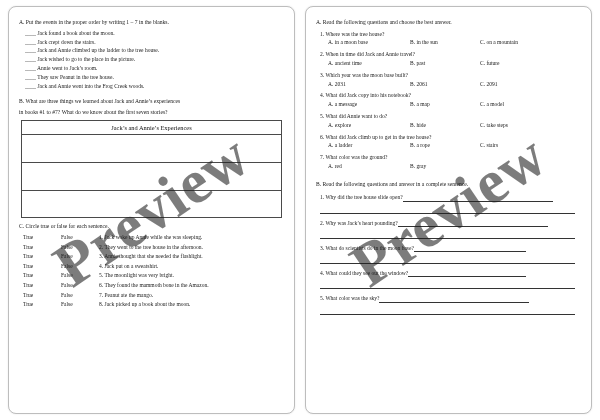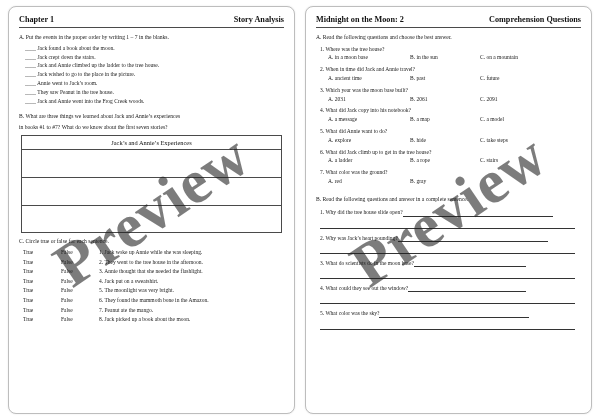--- a/index.html
+++ b/index.html
@@ -155,24 +155,20 @@
     letter-spacing: 1px;
     white-space: nowrap;
   }
 </style>
 </head>
 <body>
 
 <div class="page-wrap">
 
   <div class="sheet">
-    <div class="hdr">
-      <div class="hdr-left">Chapter 1</div>
-      <div class="hdr-right">Story Analysis</div>
-    </div>
 
     <div class="sect">A. Put the events in the proper order by writing 1 – 7 in the blanks.</div>
 
     <div>
       <div class="item">____ Jack found a book about the moon.</div>
       <div class="item">____ Jack crept down the stairs.</div>
       <div class="item">____ Jack and Annie climbed up the ladder to the tree house.</div>
       <div class="item">____ Jack wished to go to the place in the picture.</div>
       <div class="item">____ Annie went to Jack’s room.</div>
       <div class="item">____ They saw Peanut in the tree house.</div>
@@ -219,24 +215,20 @@
         <span class="tf">True</span><span class="tf">False</span><span>8. Jack picked up a book about the moon.</span>
       </div>
     </div>
 
     <div class="watermark">
       <span>Preview</span>
     </div>
   </div>
 
   <div class="sheet">
-    <div class="hdr">
-      <div class="hdr-left">Midnight on the Moon:  2</div>
-      <div class="hdr-right">Comprehension Questions</div>
-    </div>
 
     <div class="sect">A. Read the following questions and choose the best answer.</div>
 
     <div>
       <div>
         <div class="q">1. Where was the tree house?</div>
         <div class="opts"><span class="o1">A. in a moon base</span><span class="o2">B. in the sun</span><span>C. on a mountain</span></div>
       </div>
       <div>
         <div class="q">2. When in time did Jack and Annie travel?</div>

